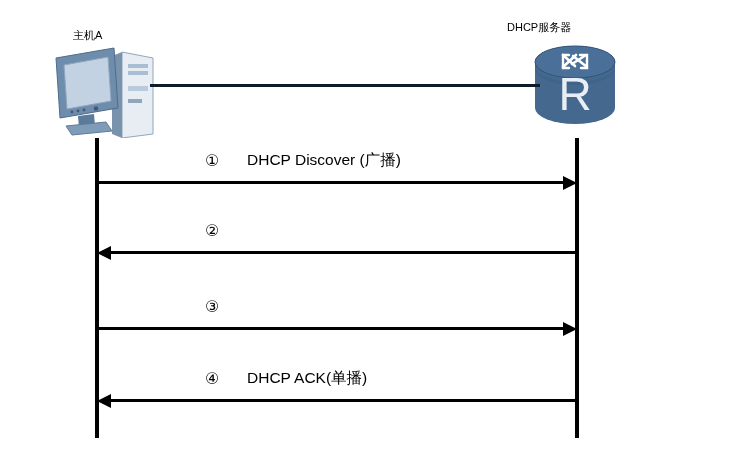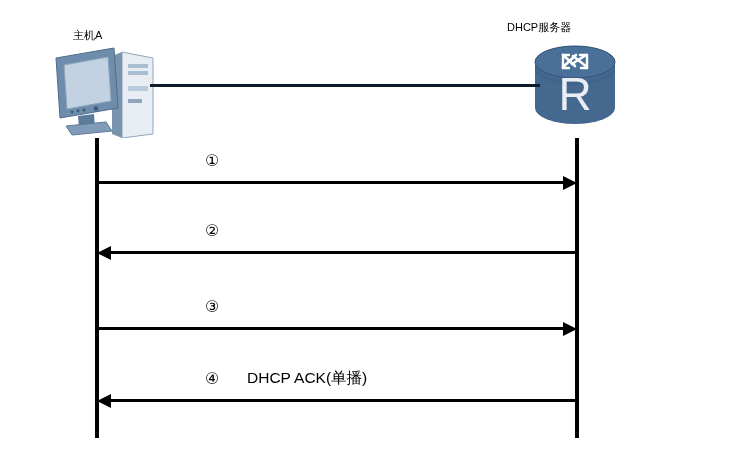--- a/index.html
+++ b/index.html
@@ -204,20 +204,21 @@
   </div>
 
   <div id="link-line"></div>
 
   <div id="lifeline-host" class="lifeline"></div>
   <div id="lifeline-server" class="lifeline"></div>
 
   <div id="message-1" class="message">
     <div class="msg-text">
       <span class="msg-num">①</span>
+      <span class="msg-caption">DHCP Discover (广播)</span>
     </div>
     <div class="arrow dir-right">
       <div class="shaft"></div>
       <div class="head"></div>
     </div>
   </div>
 
   <div id="message-2" class="message">
     <div class="msg-text">
       <span class="msg-num">②</span>

